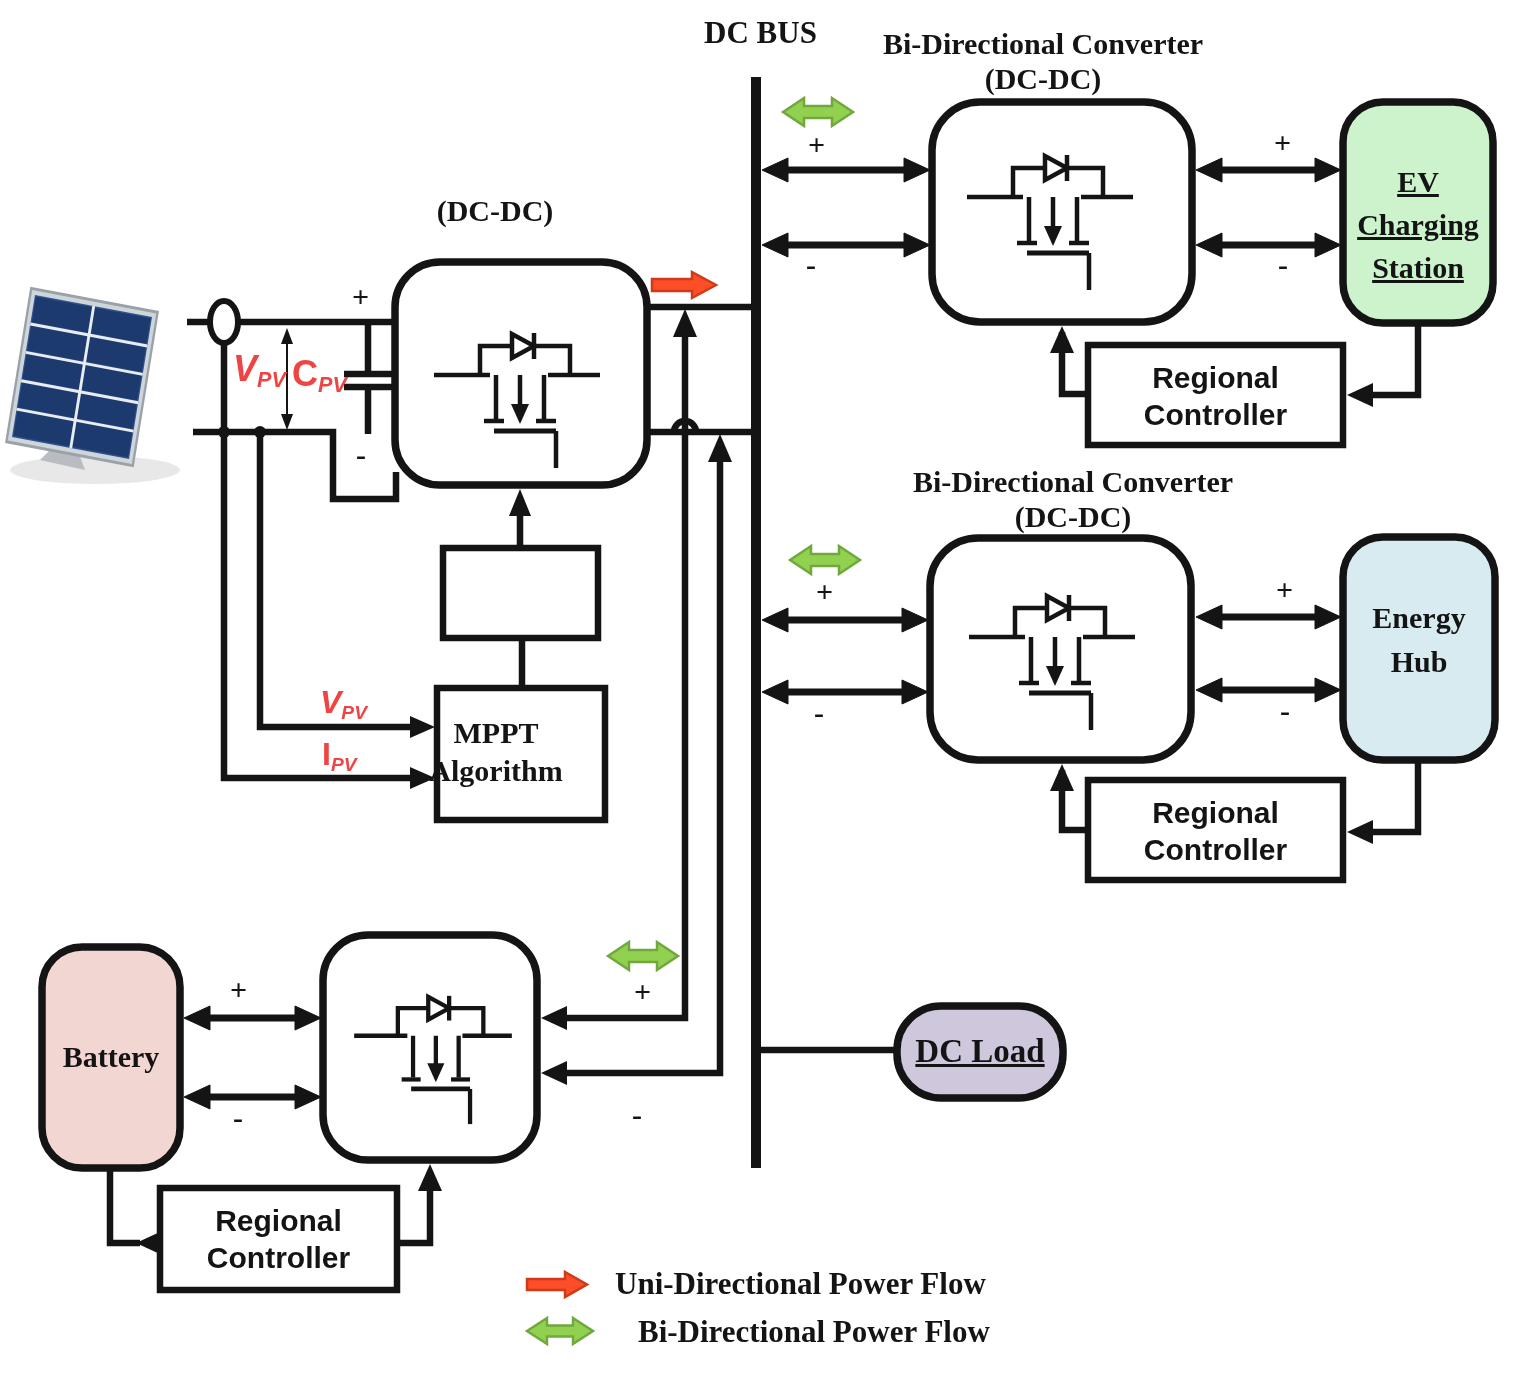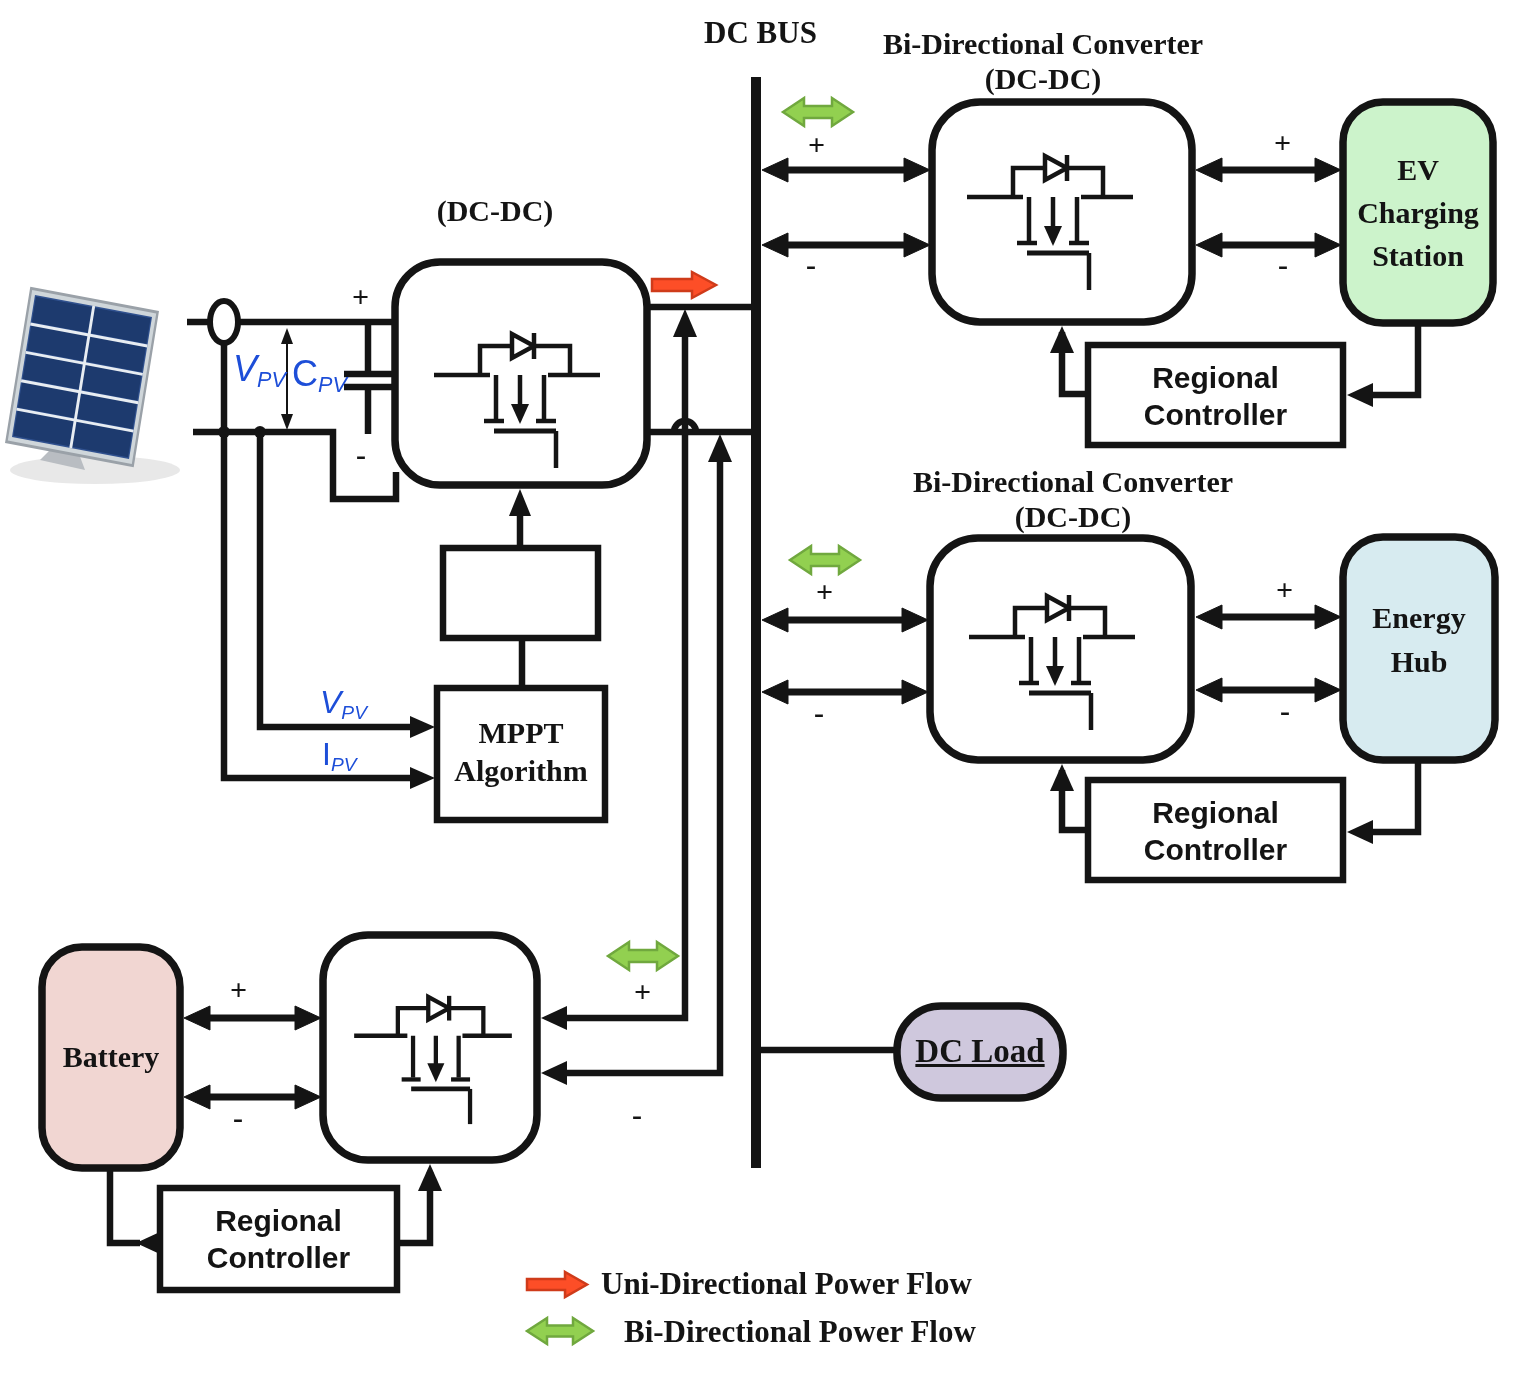--- a/index.html
+++ b/index.html
@@ -3,27 +3,27 @@
 <meta charset="utf-8">
 <style>
   html,body{margin:0;padding:0;background:#fff;}
   #stage{position:relative;width:1513px;height:1388px;background:#ffffff;overflow:hidden;
          font-family:"Liberation Serif",serif;}
   #wires{position:absolute;left:0;top:0;}
   .lbl{position:absolute;font-family:"Liberation Serif",serif;font-weight:bold;color:#141414;
        text-align:center;line-height:1.1;white-space:nowrap;}
   .lbl .ln{display:block;}
   .sans{font-family:"Liberation Sans",sans-serif;}
-  .sig{position:absolute;font-family:"Liberation Sans",sans-serif;font-weight:normal;
-       font-style:italic;color:#1d4ed8;white-space:nowrap;}
+  .sig{position:absolute;font-family:"Liberation Sans",sans-serif;font-weight:bold;
+       font-style:italic;color:#ef4444;white-space:nowrap;}
   .sig .sub{font-size:0.60em;vertical-align:-0.30em;}
   .pm{position:absolute;font-family:"Liberation Serif",serif;font-weight:bold;color:#141414;
       font-size:30px;line-height:1;}
   .legend-text{position:absolute;font-family:"Liberation Serif",serif;font-weight:bold;
-      color:#141414;font-size:31px;white-space:nowrap;}
+      color:#141414;font-size:31px;white-space:nowrap;margin-left:14px;}
 </style>
 </head>
 <body>
 
 <div id="stage">
 
 <svg id="wires" width="1513" height="1388" viewBox="0 0 1513 1388">
   <defs>
     <symbol id="mosfet" viewBox="0 0 170 140">
       <g stroke="#141414" stroke-width="4.5" fill="none">
@@ -233,26 +233,26 @@
   <span class="ln">Bi-Directional Converter</span>
   <span class="ln">(DC-DC)</span>
 </div>
 
 <div class="lbl" style="left:908px;top:464px;width:330px;font-size:30px;line-height:35px;">
   <span class="ln">Bi-Directional Converter</span>
   <span class="ln">(DC-DC)</span>
 </div>
 
 
-<div class="lbl" style="left:437px;top:714px;width:168px;font-size:30px;line-height:38px;">
+<div class="lbl" style="left:412px;top:714px;width:168px;font-size:30px;line-height:38px;">
   <span class="ln">MPPT</span>
   <span class="ln">Algorithm</span>
 </div>
 
-<div class="lbl" style="left:1343px;top:148px;width:150px;font-size:30px;line-height:43px;">
+<div class="lbl" style="left:1343px;top:160px;width:150px;font-size:30px;line-height:43px;text-decoration:underline;">
   <span class="ln">EV</span>
   <span class="ln">Charging</span>
   <span class="ln">Station</span>
 </div>
 
 <div class="lbl" style="left:1343px;top:596px;width:152px;font-size:30px;line-height:44px;">
   <span class="ln">Energy</span>
   <span class="ln">Hub</span>
 </div>
 

